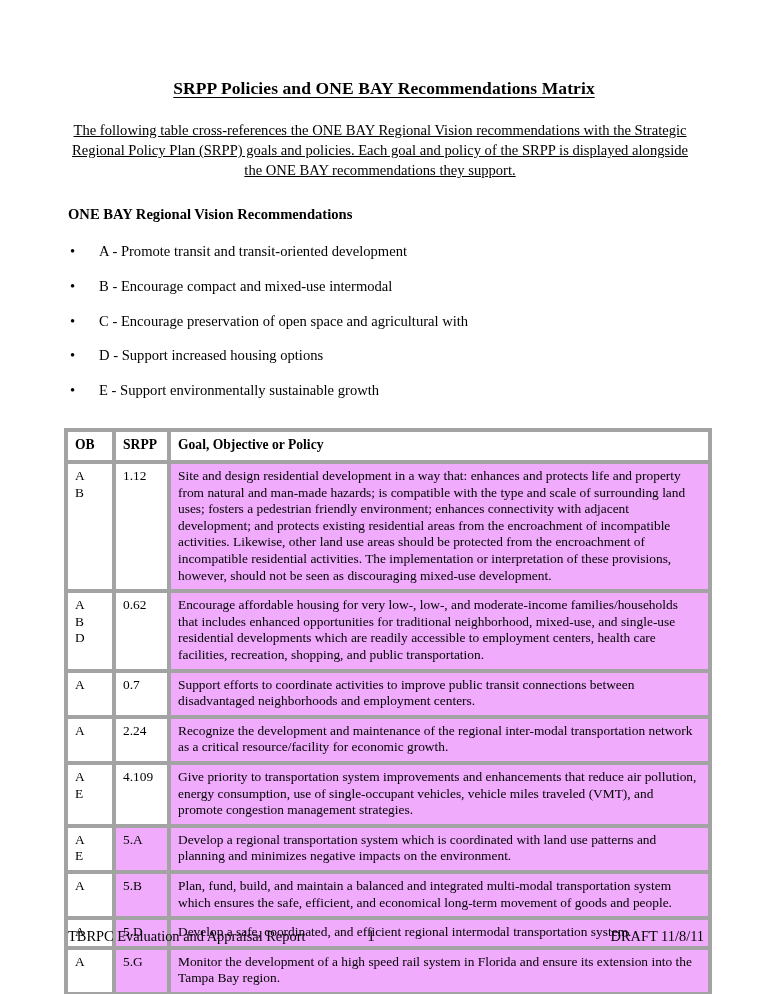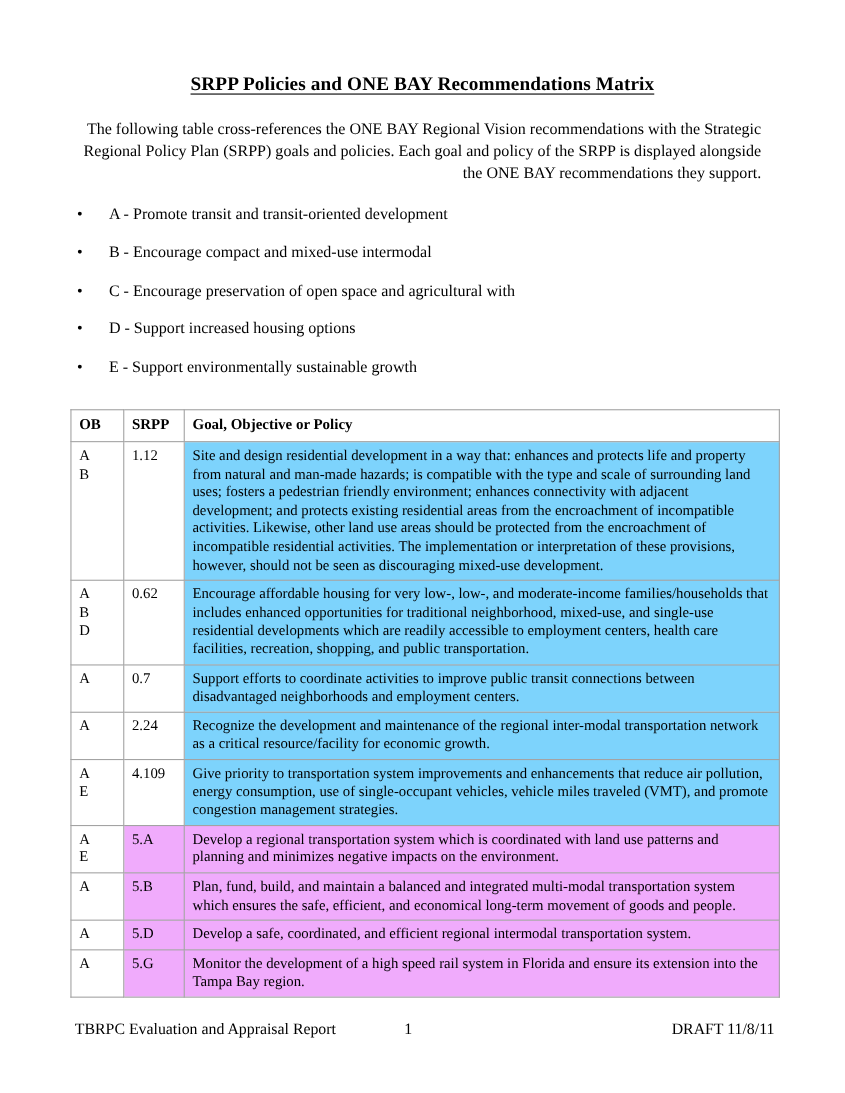--- a/index.html
+++ b/index.html
@@ -13,21 +13,21 @@
     height: 994px;
     font-family: "Liberation Serif", "DejaVu Serif", serif;
     color: #000000;
     -webkit-font-smoothing: antialiased;
   }
   .page {
     position: relative;
     width: 768px;
     height: 994px;
     box-sizing: border-box;
-    padding: 0 62px;
+    padding: 12px 62px;
     background: #ffffff;
   }
 
   
   .doc-title {
     margin: 0;
     padding-top: 66px;
     text-align: center;
     font-size: 17.5px;
     font-weight: bold;
@@ -39,22 +39,23 @@
     text-underline-offset: 2.5px;
   }
 
   
   .intro {
     margin: 0;
     padding-top: 20px;
     padding-left: 6px;
     font-size: 14.6px;
     line-height: 20.2px;
-    text-align: right;
+    text-align: center;
     max-width: 624px;
+    text-decoration: underline;
   }
 
   
   .section-heading {
     margin: 0;
     padding-top: 24px;
     padding-left: 6px;
     font-size: 14.6px;
     font-weight: bold;
     line-height: 20px;
@@ -93,39 +94,39 @@
     margin-left: 2px;
     table-layout: fixed;
     font-size: 13.4px;
   }
   table.matrix col.col-ob    { width: 48px; }
   table.matrix col.col-srpp  { width: 55px; }
   table.matrix col.col-goal  { width: 541px; }
 
   table.matrix th,
   table.matrix td {
-    border: 1px solid #a3a3a3;
+    border: 4px solid #a3a3a3;
     vertical-align: top;
     padding: 4px 7px 5px 7px;
     line-height: 16.6px;
   }
   table.matrix thead th {
     font-weight: bold;
     font-size: 13.6px;
     padding-top: 5px;
     padding-bottom: 6px;
     text-align: left;
     background: #ffffff;
   }
   td.cell-ob, td.cell-srpp {
     white-space: pre-line;
     background: #ffffff;
   }
   td.cell-goal {
-    background: #7dd3fc;
+    background: #f0abfc;
   }
   
   tr.shaded td.cell-srpp,
   tr.shaded td.cell-goal {
     background: #f0abfc;
   }
   tr.shaded td.cell-ob {
     background: #ffffff;
   }
 
@@ -148,20 +149,21 @@
 <body>
 
 <div class="page">
 
   <h1 class="doc-title">
     <span>SRPP Policies and ONE BAY Recommendations Matrix</span>
   </h1>
 
   <p class="intro">The following table cross-references the ONE BAY Regional Vision recommendations with the Strategic Regional Policy Plan (SRPP) goals and policies. Each goal and policy of the SRPP is displayed alongside the ONE BAY recommendations they support.</p>
 
+  <p class="section-heading">ONE BAY Regional Vision Recommendations</p>
 
   <ul class="bullet-list">
       <li class="bullet-item"><span class="bullet-dot">•</span><span>A - Promote transit and transit-oriented development</span></li>
       <li class="bullet-item"><span class="bullet-dot">•</span><span>B - Encourage compact and mixed-use intermodal</span></li>
       <li class="bullet-item"><span class="bullet-dot">•</span><span>C - Encourage preservation of open space and agricultural with</span></li>
       <li class="bullet-item"><span class="bullet-dot">•</span><span>D - Support increased housing options</span></li>
       <li class="bullet-item"><span class="bullet-dot">•</span><span>E - Support environmentally sustainable growth</span></li>
     </ul>
 
   <div class="matrix-wrap">

